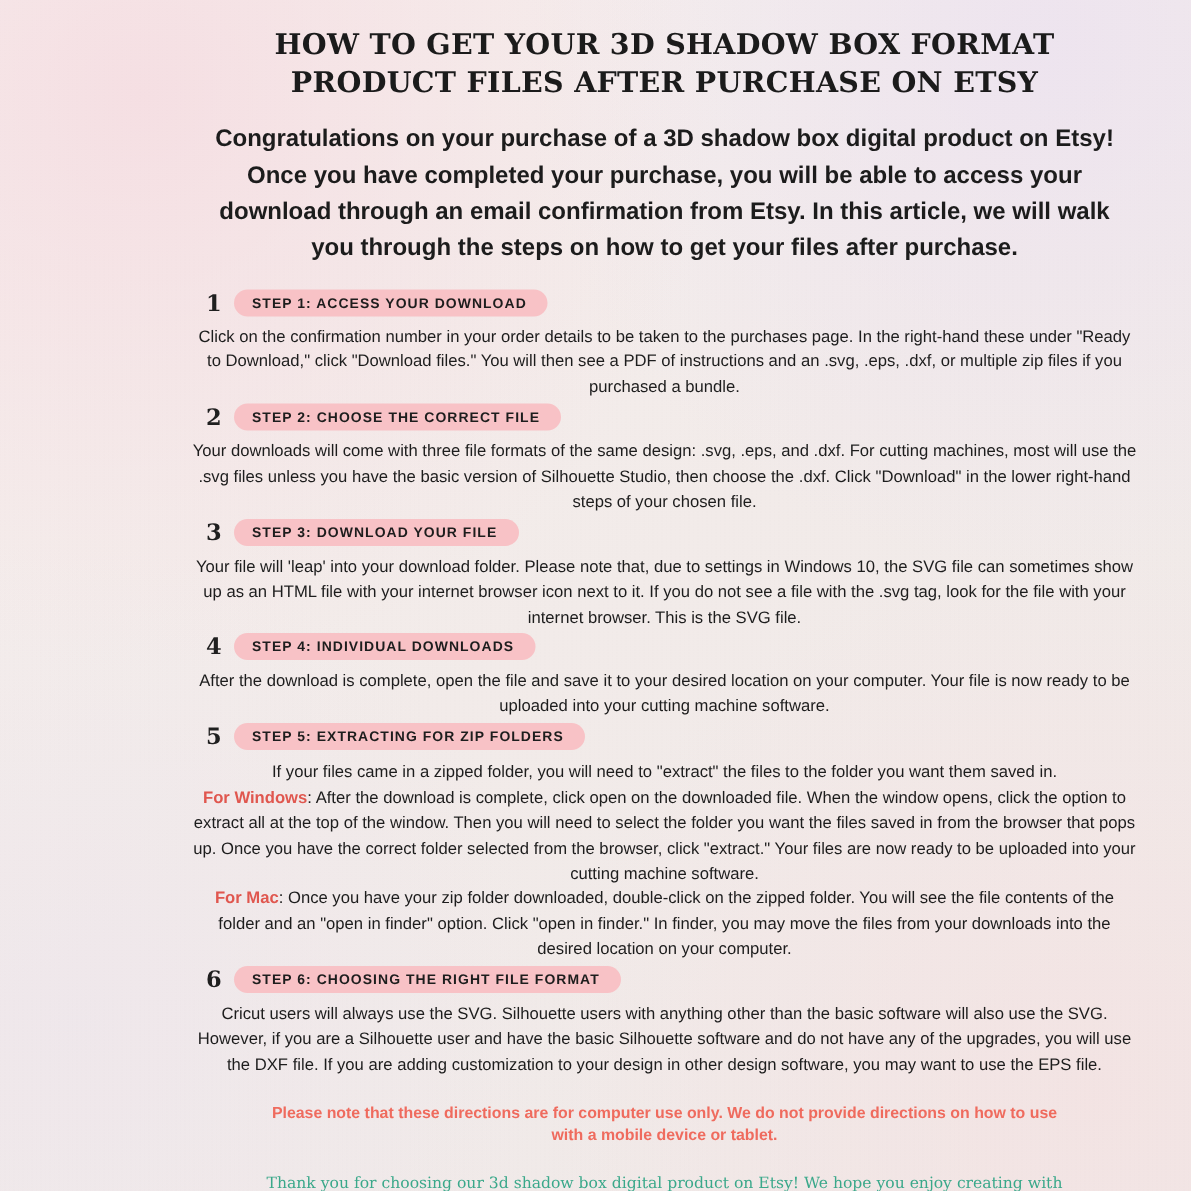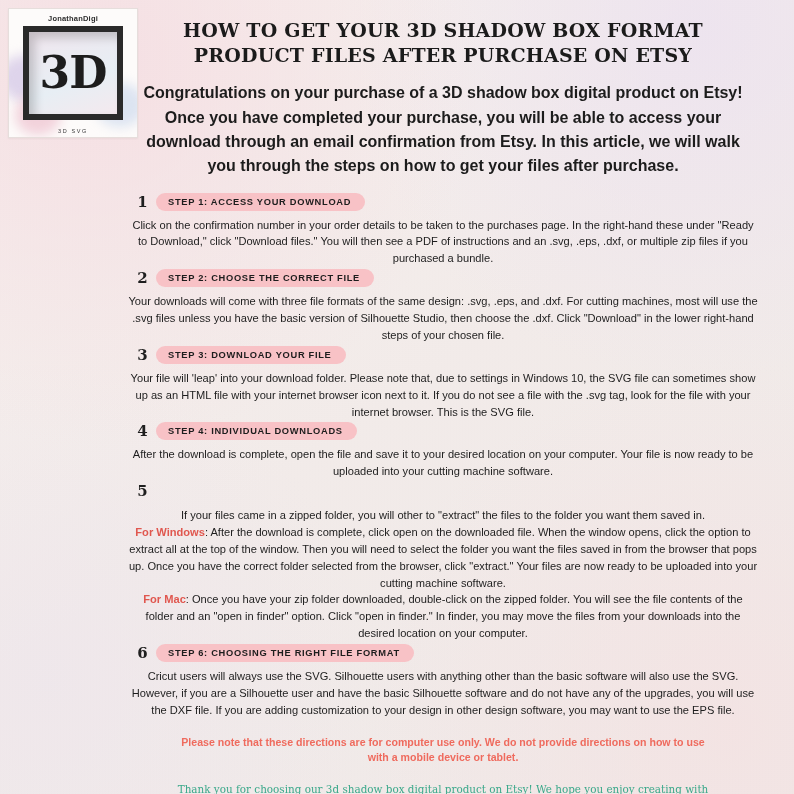--- a/index.html
+++ b/index.html
@@ -183,31 +183,20 @@
     line-height: 1.5;
     color: #3aa88a;
   }
 </style>
 </head>
 <body>
 
 <div class="page">
   <div class="noise"></div>
 
-  <div class="logo-card">
-    <div class="blob1"></div>
-    <div class="blob2"></div>
-    <div class="blob3"></div>
-    <div class="shop-name">JonathanDigi</div>
-    <div class="logo-frame">
-      <div class="inner-shadow"></div>
-      <div class="logo-3d">3D</div>
-    </div>
-    <div class="logo-sub">3D SVG</div>
-  </div>
 
   <div class="content">
     <h1 class="title">HOW TO GET YOUR 3D SHADOW BOX FORMAT PRODUCT FILES AFTER PURCHASE ON ETSY</h1>
     <p class="intro">Congratulations on your purchase of a 3D shadow box digital product on Etsy! Once you have completed your purchase, you will be able to access your download through an email confirmation from Etsy. In this article, we will walk you through the steps on how to get your files after purchase.</p>
 
     <div class="steps">
 
       <div class="step">
         <div class="step-head">
           <span class="step-num">1</span>
@@ -236,23 +225,24 @@
         <div class="step-head">
           <span class="step-num">4</span>
           <span class="step-pill">STEP 4: INDIVIDUAL DOWNLOADS</span>
         </div>
         <div class="step-body">After the download is complete, open the file and save it to your desired location on your computer. Your file is now ready to be uploaded into your cutting machine software.</div>
       </div>
 
       <div class="step">
         <div class="step-head">
           <span class="step-num">5</span>
+          <span class="step-pill">STEP 5: EXTRACTING FOR ZIP FOLDERS</span>
         </div>
         <div class="step-body tall">
-          <span>If your files came in a zipped folder, you will other to "extract" the files to the folder you want them saved in.</span>
+          <span>If your files came in a zipped folder, you will need to "extract" the files to the folder you want them saved in.</span>
           <br>
           <span class="hl-windows">For Windows</span><span>: After the download is complete, click open on the downloaded file. When the window opens, click the option to extract all at the top of the window. Then you will need to select the folder you want the files saved in from the browser that pops up. Once you have the correct folder selected from the browser, click "extract." Your files are now ready to be uploaded into your cutting machine software.</span>
           <br>
           <span class="hl-mac">For Mac</span><span>: Once you have your zip folder downloaded, double-click on the zipped folder. You will see the file contents of the folder and an "open in finder" option. Click "open in finder." In finder, you may move the files from your downloads into the desired location on your computer.</span>
         </div>
       </div>
 
       <div class="step">
         <div class="step-head">
           <span class="step-num">6</span>

